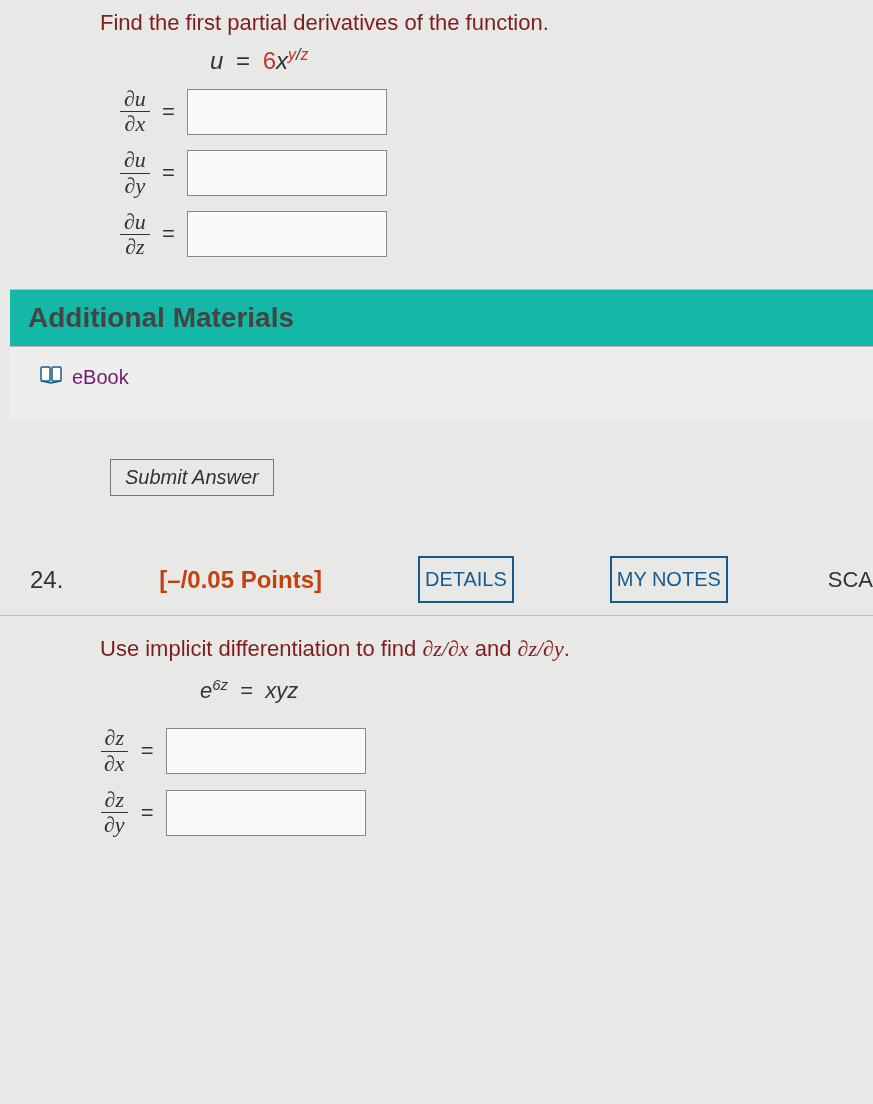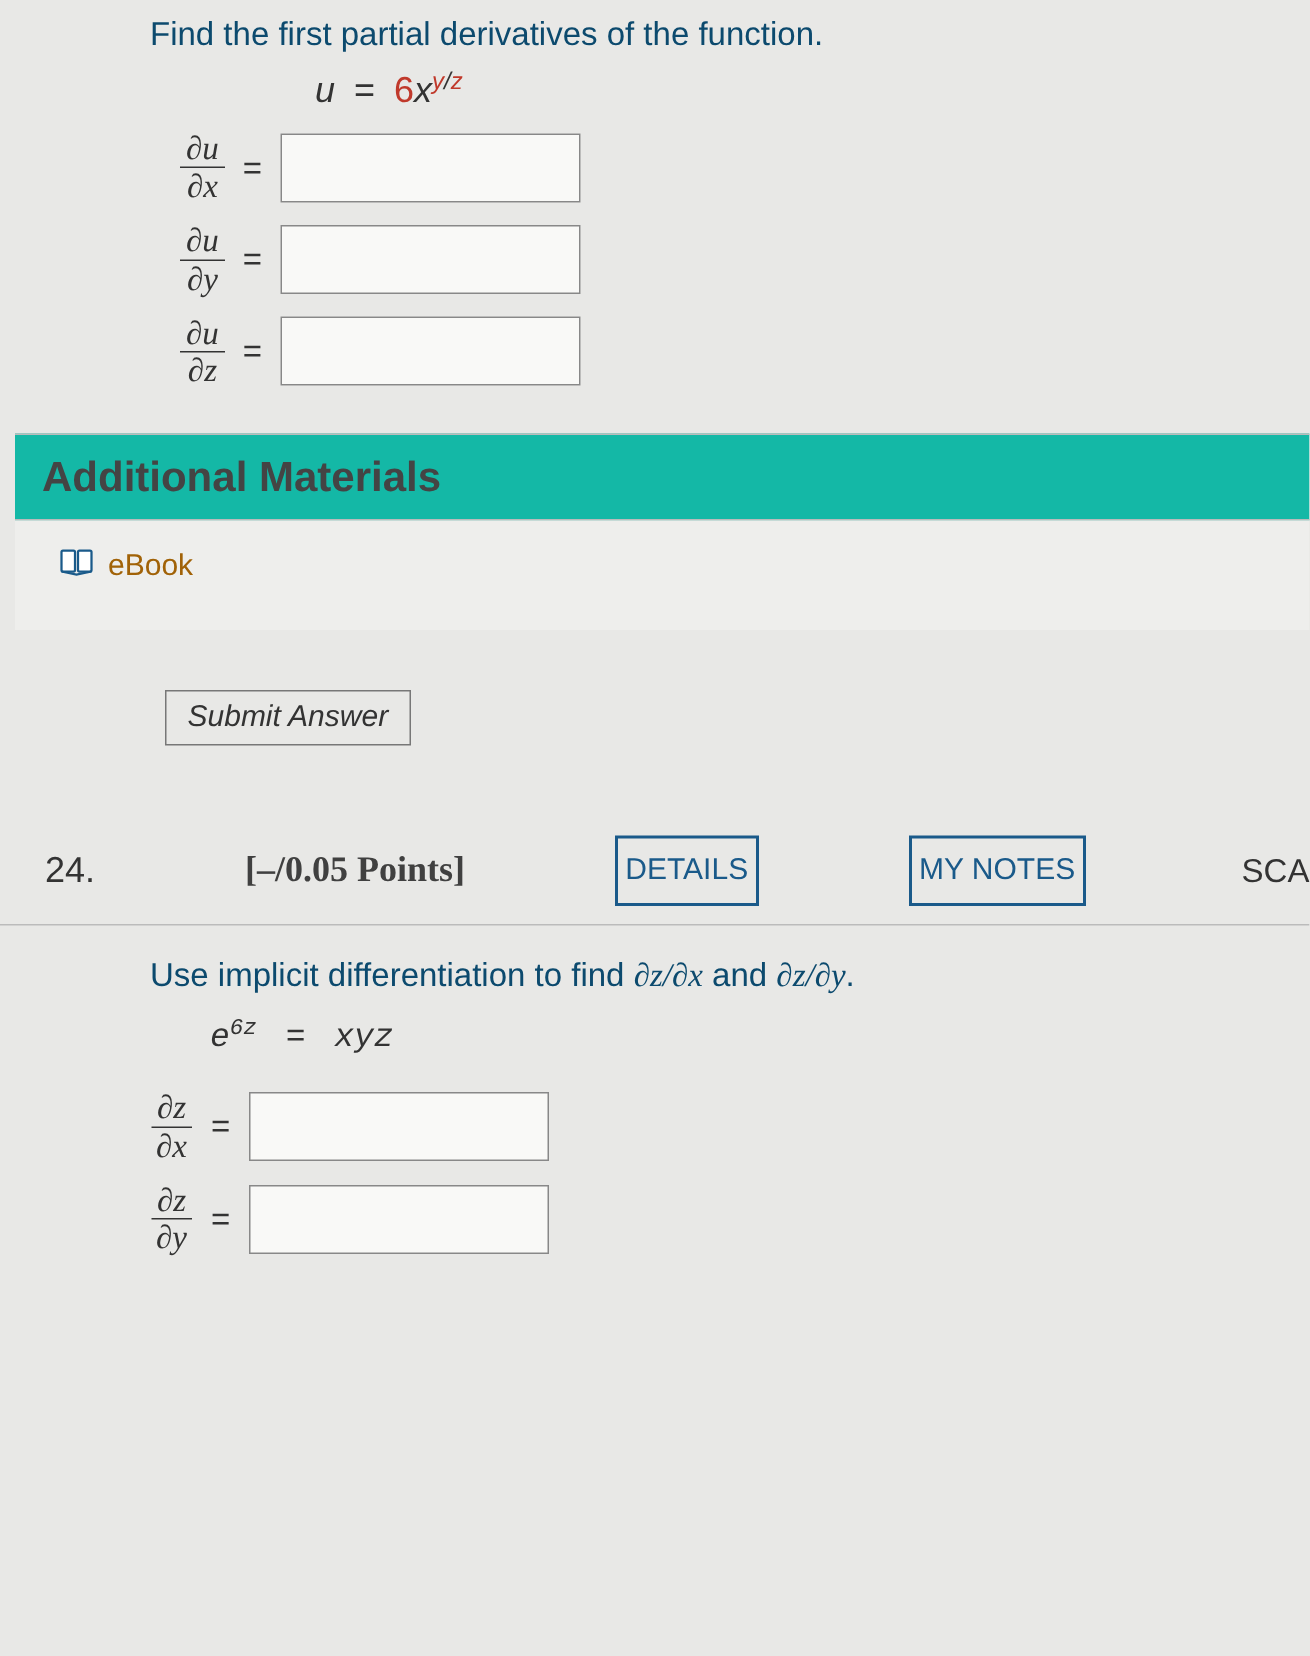--- a/index.html
+++ b/index.html
@@ -12,21 +12,21 @@
     color: #333;
   }
   .page {
     padding: 10px 0 0 0;
   }
   .q-block {
     padding: 0 0 0 100px;
   }
   .prompt {
     font-size: 22px;
-    color: #0c4a6e;
+    color: #7f1d1d;
     margin-bottom: 10px;
   }
   .equation {
     font-size: 24px;
     font-style: italic;
     margin: 10px 0 12px 110px;
     color: #333;
   }
   .eq-coef { color: #c0392b; font-style: normal; }
   .eq-sup { font-size: 16px; vertical-align: super; }
@@ -72,21 +72,21 @@
   }
   .ebook-row {
     padding: 18px 20px 30px 30px;
     display: flex;
     align-items: center;
     gap: 10px;
     background: #eeeeec;
     margin-left: 10px;
   }
   .ebook-link {
-    color: #a16207;
+    color: #701a75;
     font-size: 20px;
     cursor: pointer;
   }
   .submit-row {
     margin: 40px 0 0 110px;
   }
   .submit-btn {
     background: #e8e8e6;
     border: 1px solid #777;
     padding: 6px 14px;
@@ -98,42 +98,42 @@
   .divider-space { height: 60px; }
   .q2-header {
     display: flex;
     align-items: center;
     gap: 18px;
     padding: 0 0 0 30px;
     margin-bottom: 12px;
     justify-content: space-between;
   }
   .q2-num { font-size: 24px; color: #333; }
-  .q2-points { font-size: 24px; font-weight: bold; color: #404040; font-family: Liberation Serif, serif; }
+  .q2-points { font-size: 24px; font-weight: bold; color: #c2410c; }
   .outline-btn {
     border: 2px solid #1a5a8a;
     color: #1a5a8a;
     background: transparent;
     padding: 10px 5px;
     font-size: 20px;
     cursor: pointer;
   }
   .sca-text { font-size: 22px; color: #333; margin-left: 4px; }
   .q2-rule {
     border: none;
     border-top: 1px solid #bbb;
     margin: 10px 0 20px 0;
   }
   .q2-body { padding: 0 0 0 100px; }
   .italic { font-style: italic; }
   .eq2 {
     font-size: 22px;
     font-style: italic;
-    margin: 14px 0 22px 40px;
-    font-family: Liberation Mono, monospace;
+    margin: 14px 0 22px 100px;
+    font-family: Liberation Sans, sans-serif;
   }
   .eq2 .sup6z { font-size: 15px; vertical-align: super; }
   .partial { font-family: 'Times New Roman', serif; }
 </style>
 </head>
 <body>
 
 <div class="page">
 
   <div class="q-block">

